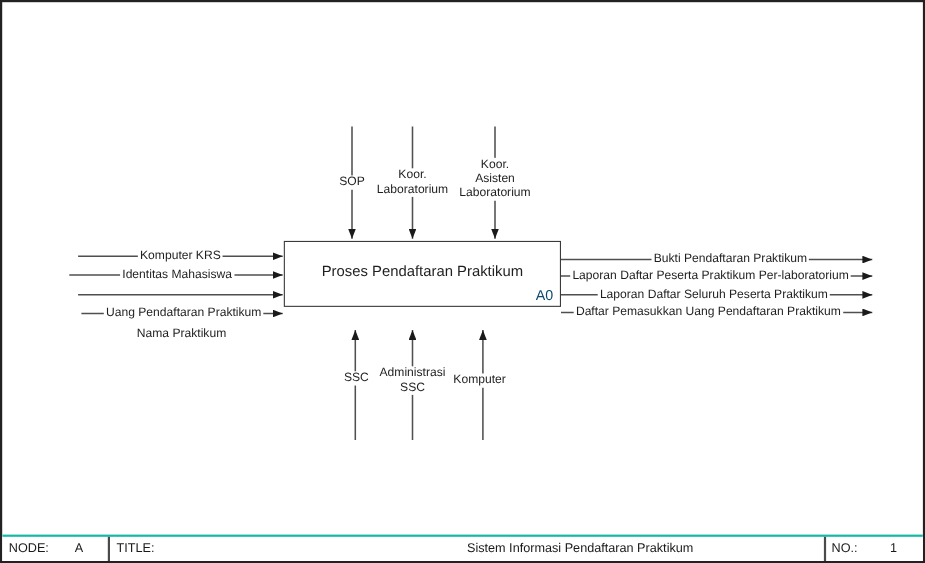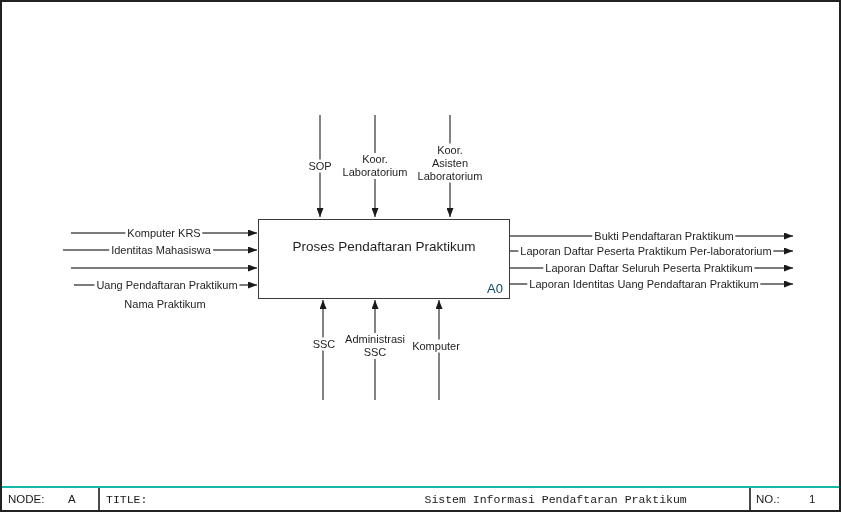--- a/index.html
+++ b/index.html
@@ -27,21 +27,21 @@
     line-height: 13px;
     color: #1f1f1f;
     white-space: nowrap;
     padding: 0 2px;
     text-align: center;
   }
   .pre { white-space: pre-line; }
   .process-box {
     position: absolute;
     left: 256px; top: 217px;
-    width: 252px; height: 80px;
+    width: 252px; height: 60px;
     border: 1.5px solid #3a3a3a;
     background: #ffffff;
   }
   .process-title {
     position: absolute;
     left: 0; right: 0; top: 19px;
     text-align: center;
     font-size: 13.5px;
     color: #1f1f1f;
   }
@@ -61,21 +61,21 @@
     background: #ffffff;
   }
   .bar-section { position: relative; height: 100%; }
   .bar-section span {
     position: absolute;
     top: 50%;
     transform: translateY(-50%);
     white-space: nowrap;
   }
   .sec-node { width: 98px; border-right: 2px solid #4a4a4a; }
-  .sec-title { flex: 1; font-family: Liberation Mono, monospace; }
+  .sec-title { flex: 1; }
   .sec-no { width: 90px; border-left: 2px solid #4a4a4a; }
   .lbl-node { left: 6px; }
   .val-node { left: 66px; }
   .lbl-title { left: 6px; }
   .val-title { left: 50%; transform: translate(-50%, -50%); }
   .lbl-no { left: 5px; }
   .val-no { left: 58px; }
 </style>
 </head>
 <body>
@@ -118,21 +118,21 @@
 Laboratorium</div>
 
   <div class="diagram-label" style="left:162px; top:231px;">Komputer KRS</div>
   <div class="diagram-label" style="left:159px; top:248px;">Identitas Mahasiswa</div>
   <div class="diagram-label" style="left:163px; top:266px;margin-top:36px;">Nama Praktikum</div>
   <div class="diagram-label" style="left:165px; top:283px;">Uang Pendaftaran Praktikum</div>
 
   <div class="diagram-label" style="left:644px; top:249px;">Laporan Daftar Peserta Praktikum Per-laboratorium</div>
   <div class="diagram-label" style="left:662px; top:234px;">Bukti Pendaftaran Praktikum</div>
   <div class="diagram-label" style="left:647px; top:266px;">Laporan Daftar Seluruh Peserta Praktikum</div>
-  <div class="diagram-label" style="left:642px; top:282px;">Laporan Identitas Uang Pendaftaran Praktikum</div>
+  <div class="diagram-label" style="left:642px; top:282px;">Daftar Pemasukkan Uang Pendaftaran Praktikum</div>
 
   <div class="diagram-label" style="left:322px; top:342px;">SSC</div>
   <div class="diagram-label pre" style="left:373px; top:344px;">Administrasi
 SSC</div>
   <div class="diagram-label" style="left:434px; top:344px;">Komputer</div>
 
   <div class="process-box">
     <div class="process-title">Proses Pendaftaran Praktikum</div>
     <div class="process-node-id">A0</div>
   </div>

